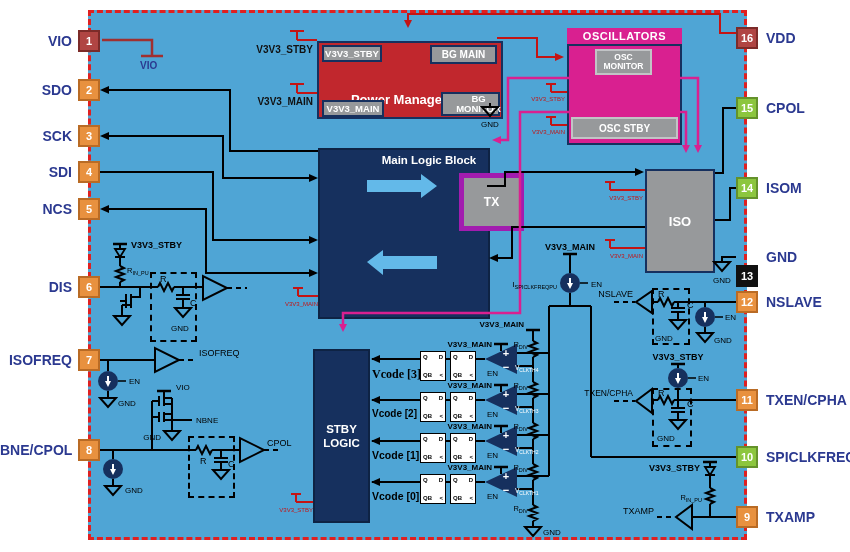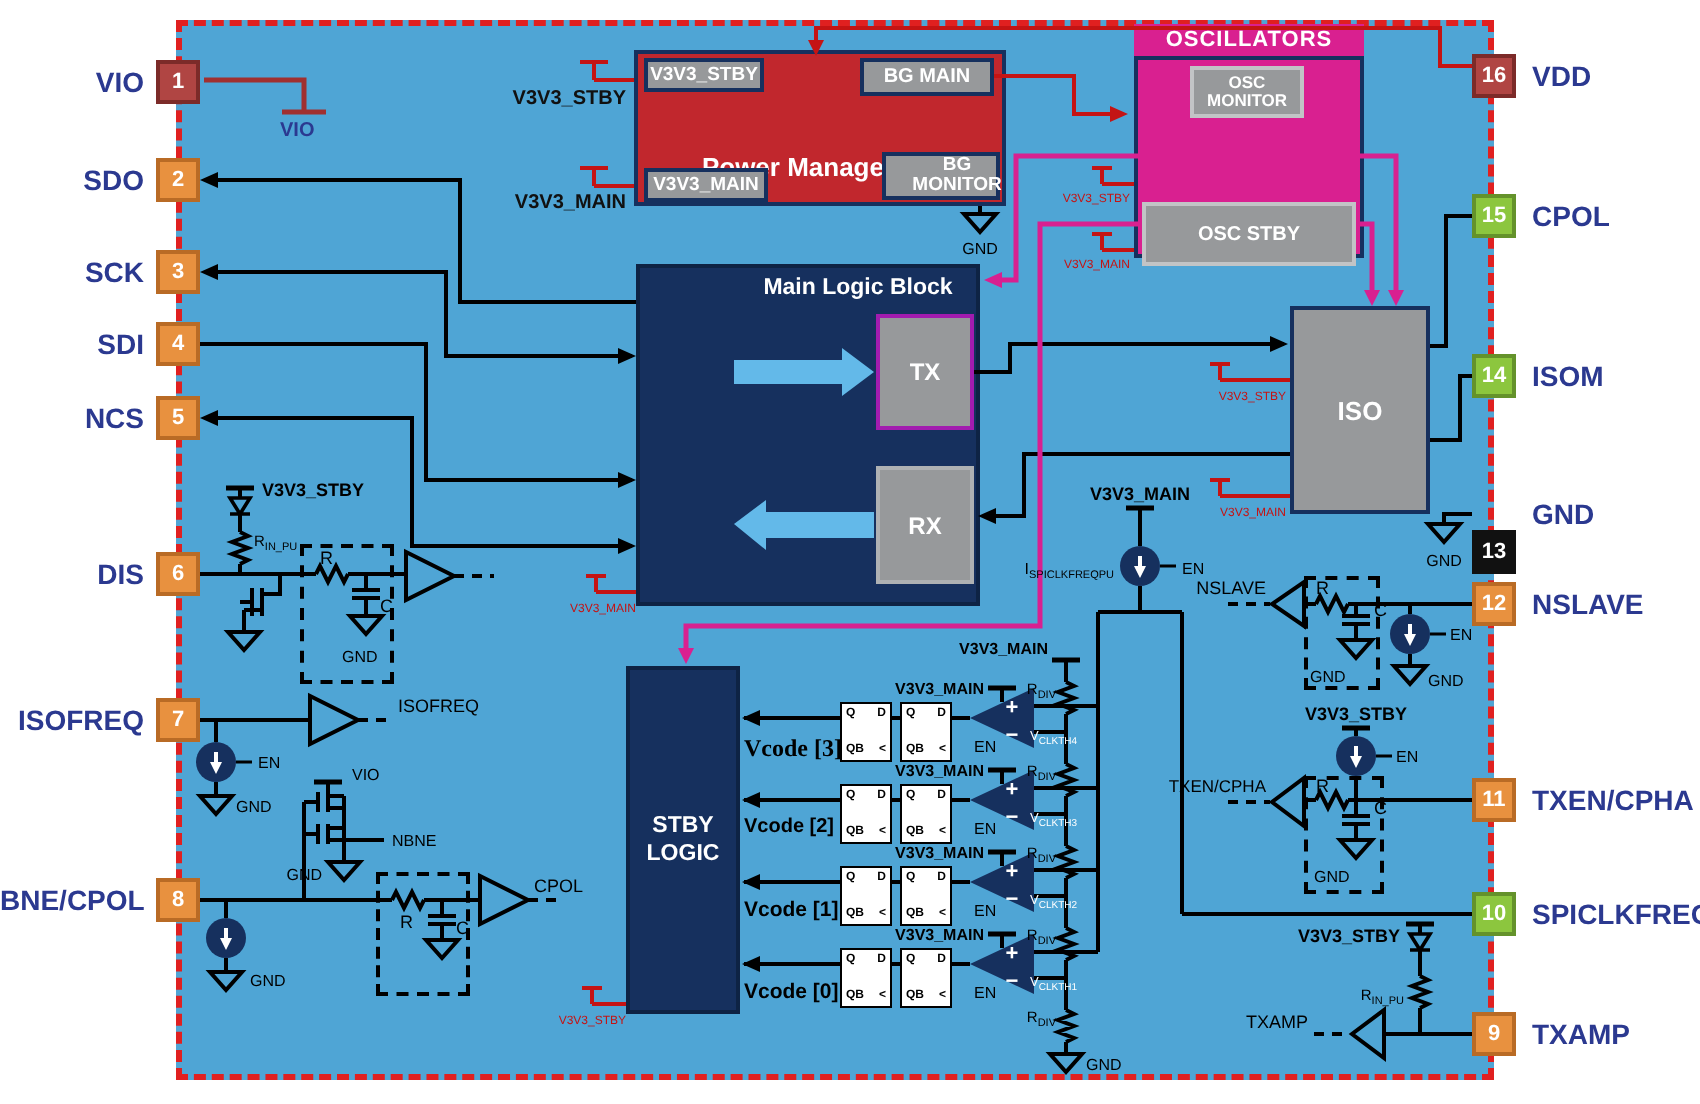--- a/index.html
+++ b/index.html
@@ -1,18 +1,18 @@
 <!DOCTYPE html>
 <html><head>
 <meta charset="utf-8">
 <style>
   html,body{margin:0;padding:0;background:#fff;}
   #stage{position:relative;width:850px;height:552px;background:#fff;font-family:"Liberation Sans",sans-serif;overflow:hidden;}
   #chip{position:absolute;left:88px;top:10px;width:659px;height:530px;background:#4fa5d5;border:3px dashed #e02020;box-sizing:border-box;z-index:0;}
-  .blk{position:absolute;box-sizing:border-box;z-index:1;}
+  .blk{position:absolute;box-sizing:border-box;z-index:1;margin-top:16px;}
   .gray{background:#97999b;color:#fff;display:flex;align-items:center;justify-content:center;text-align:center;font-weight:bold;}
   .navy{background:#16305e;border:2px solid #0e2344;}
   .pin{position:absolute;width:22px;height:22px;border:2px solid;display:flex;align-items:center;justify-content:center;font-size:11px;font-weight:bold;color:#fff;box-sizing:border-box;z-index:4;}
   .p-orange{background:#e8913f;border-color:#b96b25;}
   .p-green{background:#8cc63e;border-color:#64922b;}
   .p-darkred{background:#b04543;border-color:#7c2b29;}
   .p-black{background:#111;border-color:#111;margin-top:19px;}
   .plabel{position:absolute;font-size:14px;font-weight:bold;color:#2b3990;z-index:4;white-space:nowrap;}
   .pl-l{left:0;width:72px;text-align:right;}
   .pl-r{left:766px;}
@@ -105,27 +105,26 @@
     <div class="hlabel" style="left:0;top:49px;width:186px;text-align:center;color:#fff;font-weight:bold;font-size:13px;">Power Management</div>
   </div>
   <div class="blk gray" style="left:322px;top:29px;width:60px;height:17px;border:2px solid #16305e;font-size:9.5px;">V3V3_STBY</div>
   <div class="blk gray" style="left:322px;top:84px;width:62px;height:17px;border:2px solid #16305e;font-size:9.5px;">V3V3_MAIN</div>
   <div class="blk gray" style="left:430px;top:29px;width:67px;height:19px;border:2px solid #16305e;font-size:10px;">BG MAIN</div>
   <div class="blk gray" style="left:441px;top:76px;width:59px;height:24px;border:2px solid #16305e;font-size:9.5px;line-height:10px;padding-left:16px;">BG MONITOR</div>
 
   <div class="blk" style="left:567px;top:12px;width:115px;height:16px;background:#d92090;color:#fff;font-weight:bold;font-size:11px;display:flex;align-items:center;justify-content:center;letter-spacing:.5px;">OSCILLATORS</div>
   <div class="blk" style="left:567px;top:28px;width:115px;height:101px;background:#d92090;border:2px solid #16305e;"></div>
   <div class="blk gray" style="left:595px;top:33px;width:57px;height:26px;border:2px solid #c2c4c6;font-size:8.5px;line-height:9px;">OSC MONITOR</div>
-  <div class="blk gray" style="left:571px;top:101px;width:107px;height:32px;border:2px solid #c2c4c6;font-size:10px;">OSC STBY</div>
+  <div class="blk gray" style="left:571px;top:101px;width:107px;height:22px;border:2px solid #c2c4c6;font-size:10px;">OSC STBY</div>
 
   <div class="blk navy" style="left:318px;top:132px;width:172px;height:171px;">
     <div class="hlabel" style="left:50px;top:4px;width:118px;text-align:center;color:#fff;font-weight:bold;font-size:11.5px;">Main Logic Block</div>
   </div>
-  <div class="blk gray" style="left:438px;top:157px;width:49px;height:58px;border:2px solid #a21caf;font-size:12px;">TX</div>
-  <div class="blk gray" style="left:438px;top:233px;width:49px;height:59px;border:2px solid #aeb1b3;font-size:12px;">RX</div>
+  <div class="blk gray" style="left:459px;top:157px;width:65px;height:58px;border:5px solid #a21caf;font-size:12px;">TX</div>
 
   <div class="blk gray" style="left:645px;top:153px;width:70px;height:104px;border:2px solid #16305e;font-size:13px;">ISO</div>
 
   <div class="blk navy" style="left:313px;top:333px;width:57px;height:174px;display:flex;align-items:center;justify-content:center;text-align:center;color:#fff;font-weight:bold;font-size:11.5px;line-height:14px;">
     <span style="width:40px;">STBY LOGIC</span>
   </div>
 
   <div class="ffbox" style="left:420px;top:351px">
       <span class="ff-q">Q</span>
       <span class="ff-d">D</span>

